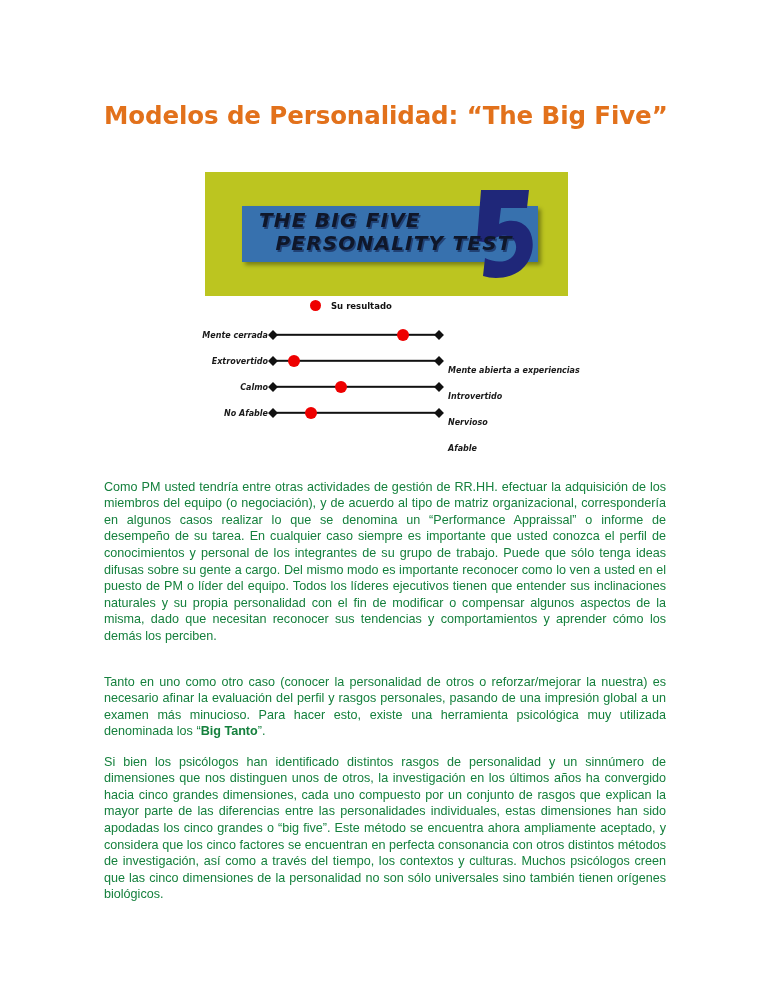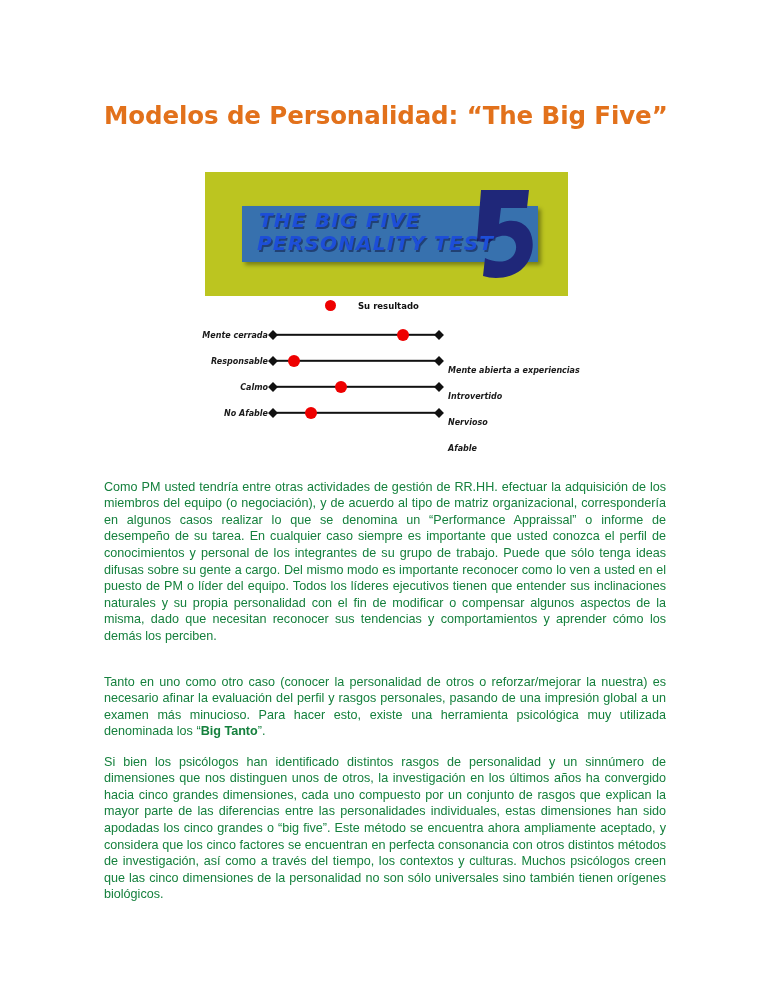--- a/index.html
+++ b/index.html
@@ -68,49 +68,48 @@
     width: 64px;
     height: 96px;
     z-index: 3;
   }
   .banner-text {
     position: absolute;
     left: 52px;
     top: 37px;
     width: 280px;
     z-index: 4;
-    color: #1d4ed8;
+    color: #0f172a;
     font-family: "DejaVu Sans", sans-serif;
     font-weight: bold;
     font-style: italic;
     letter-spacing: 1.2px;
     text-shadow: 1.5px 1.5px 0 rgba(16,26,70,0.55);
   }
   .banner-line1 {
     font-size: 20px;
     line-height: 22px;
     text-align: left;
     padding-left: 2px;
   }
   .banner-line2 {
     font-size: 20px;
     line-height: 24px;
-    text-align: left;
+    text-align: center;
     padding-right: 6px;
   }
 
   
   .legend {
     position: absolute;
     left: 105px;
     top: 128px;
     display: flex;
     align-items: center;
-    gap: 22px;
-    margin-left: 15px;
+    gap: 10px;
   }
   .legend-dot {
     width: 11px;
     height: 11px;
     border-radius: 50%;
     background: #ee0000;
     display: inline-block;
   }
   .legend-label {
     font-size: 8.5px;
@@ -238,21 +237,21 @@
           <div class="scale-line"></div>
           <span class="scale-cap left"></span>
           <span class="scale-cap right"></span>
           <span class="scale-marker" style="left: 78%;"></span>
         </div>
         <span class="scale-right-label">Mente abierta a experiencias</span>
       </div>
 
 
       <div class="scale-row">
-        <span class="scale-left-label">Responsable</span>
+        <span class="scale-left-label">Extrovertido</span>
         <div class="scale-axis">
           <div class="scale-line"></div>
           <span class="scale-cap left"></span>
           <span class="scale-cap right"></span>
           <span class="scale-marker" style="left: 13%;"></span>
         </div>
         <span class="scale-right-label">Introvertido</span>
       </div>
 
       <div class="scale-row">

